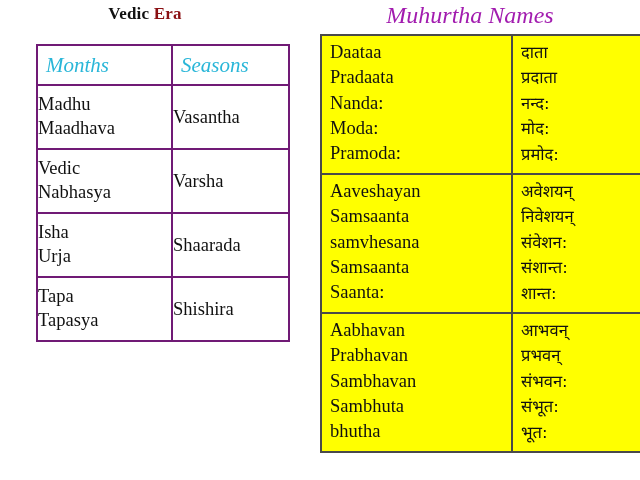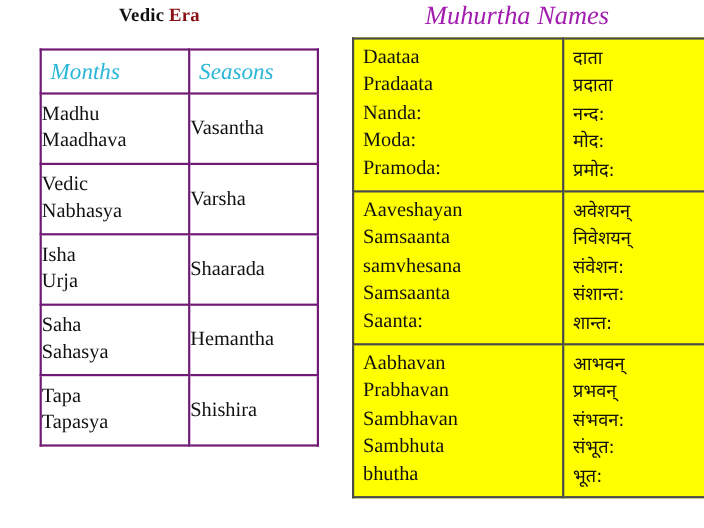--- a/index.html
+++ b/index.html
@@ -181,27 +181,20 @@
       </tr>
       <tr>
         <td class="month-cell">
           <span class="line">Isha</span>
           <span class="line">Urja</span>
         </td>
         <td class="season-cell">Shaarada</td>
       </tr>
       <tr>
         <td class="month-cell">
-          <span class="line">Saha</span>
-          <span class="line">Sahasya</span>
-        </td>
-        <td class="season-cell">Hemantha</td>
-      </tr>
-      <tr>
-        <td class="month-cell">
           <span class="line">Tapa</span>
           <span class="line">Tapasya</span>
         </td>
         <td class="season-cell">Shishira</td>
       </tr>
     </tbody>
   </table>
 </div>
 
 <div id="right-panel">

